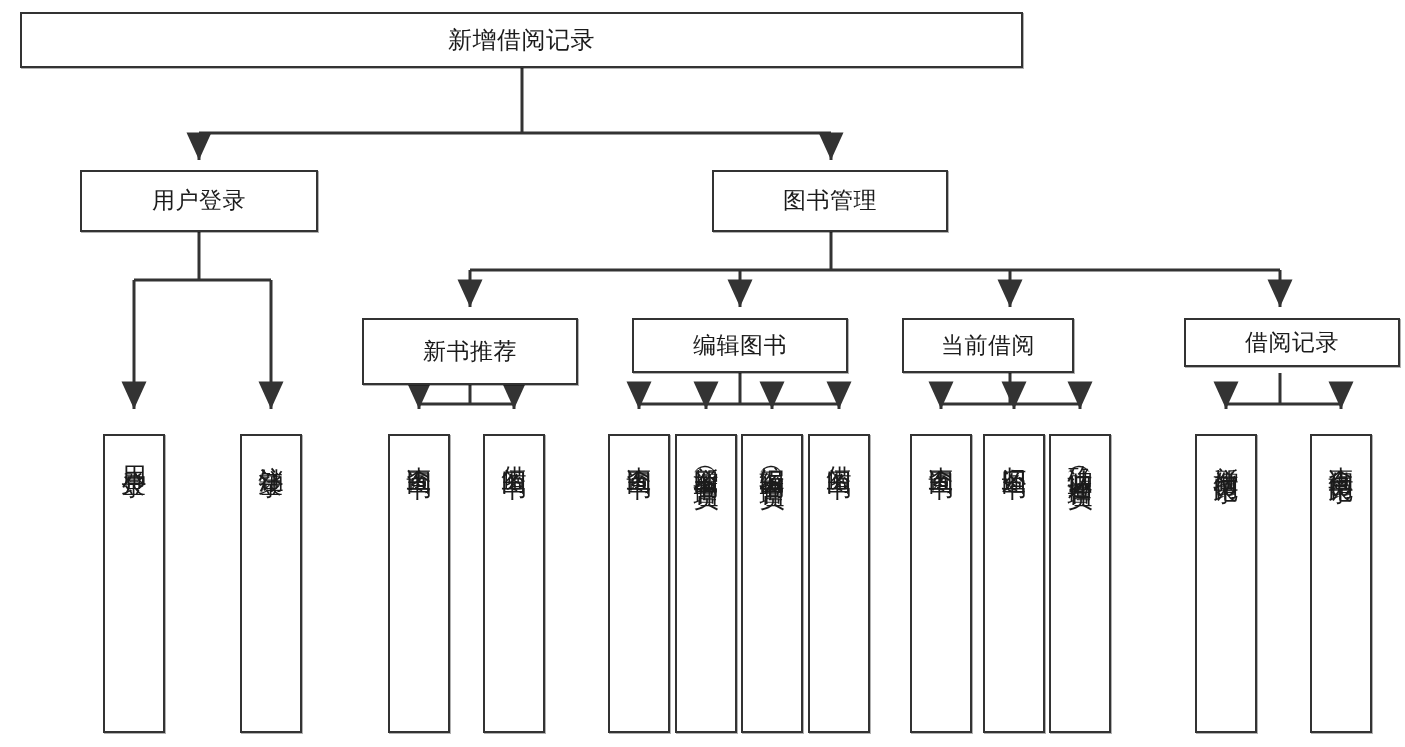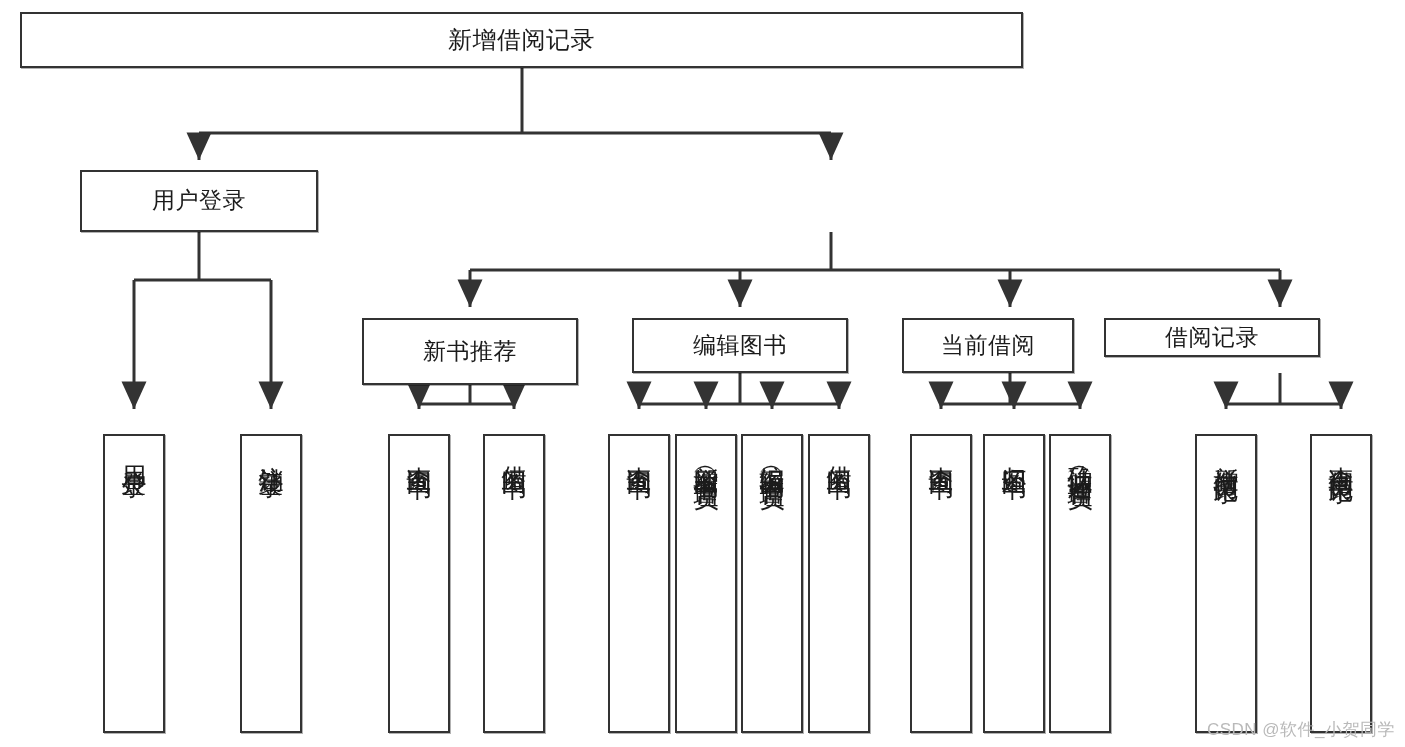--- a/index.html
+++ b/index.html
@@ -137,31 +137,34 @@
     </g>
   </svg>
 
   <div class="node horizontal root" id="node-root" style="left: 20px; top: 12px; width: 1003px; height: 56px;">
     <span class="node-label">新增借阅记录</span>
   </div>
 
   <div class="node horizontal" id="node-l2-0" style="left: 80px; top: 170px; width: 238px; height: 62px;">
     <span class="node-label">用户登录</span>
   </div>
+  <div class="node horizontal" id="node-l2-1" style="left: 712px; top: 170px; width: 236px; height: 62px;">
+    <span class="node-label">图书管理</span>
+  </div>
 
   <div class="node horizontal" id="node-l3-0" style="left: 362px; top: 318px; width: 216px; height: 67px;">
     <span class="node-label">新书推荐</span>
   </div>
   <div class="node horizontal" id="node-l3-1" style="left: 632px; top: 318px; width: 216px; height: 55px;">
     <span class="node-label">编辑图书</span>
   </div>
   <div class="node horizontal" id="node-l3-2" style="left: 902px; top: 318px; width: 172px; height: 55px;">
     <span class="node-label">当前借阅</span>
   </div>
-  <div class="node horizontal" id="node-l3-3" style="left: 1104px; top: 318px; width: 216px; height: 39px;">
+  <div class="node horizontal" id="node-l3-3" style="left: 1184px; top: 318px; width: 216px; height: 49px;">
     <span class="node-label">借阅记录</span>
   </div>
 
   <div class="node vertical" id="node-leaf-0" style="left: 103px; top: 434px; width: 62px; height: 299px;">
     <span class="node-label">用户登录</span>
   </div>
   <div class="node vertical" id="node-leaf-1" style="left: 240px; top: 434px; width: 62px; height: 299px;">
     <span class="node-label">注销登录</span>
   </div>
   <div class="node vertical" id="node-leaf-2" style="left: 388px; top: 434px; width: 62px; height: 299px;">
@@ -191,14 +194,13 @@
   <div class="node vertical" id="node-leaf-10" style="left: 1049px; top: 434px; width: 62px; height: 299px;">
     <span class="node-label">确认归还（管理员）</span>
   </div>
   <div class="node vertical" id="node-leaf-11" style="left: 1195px; top: 434px; width: 62px; height: 299px;">
     <span class="node-label">新增借阅记录</span>
   </div>
   <div class="node vertical" id="node-leaf-12" style="left: 1310px; top: 434px; width: 62px; height: 299px;">
     <span class="node-label">查询借阅记录</span>
   </div>
 
-  <div id="watermark">CSDN @软件_小贺同学</div>
 </div>
 
 </body></html>

